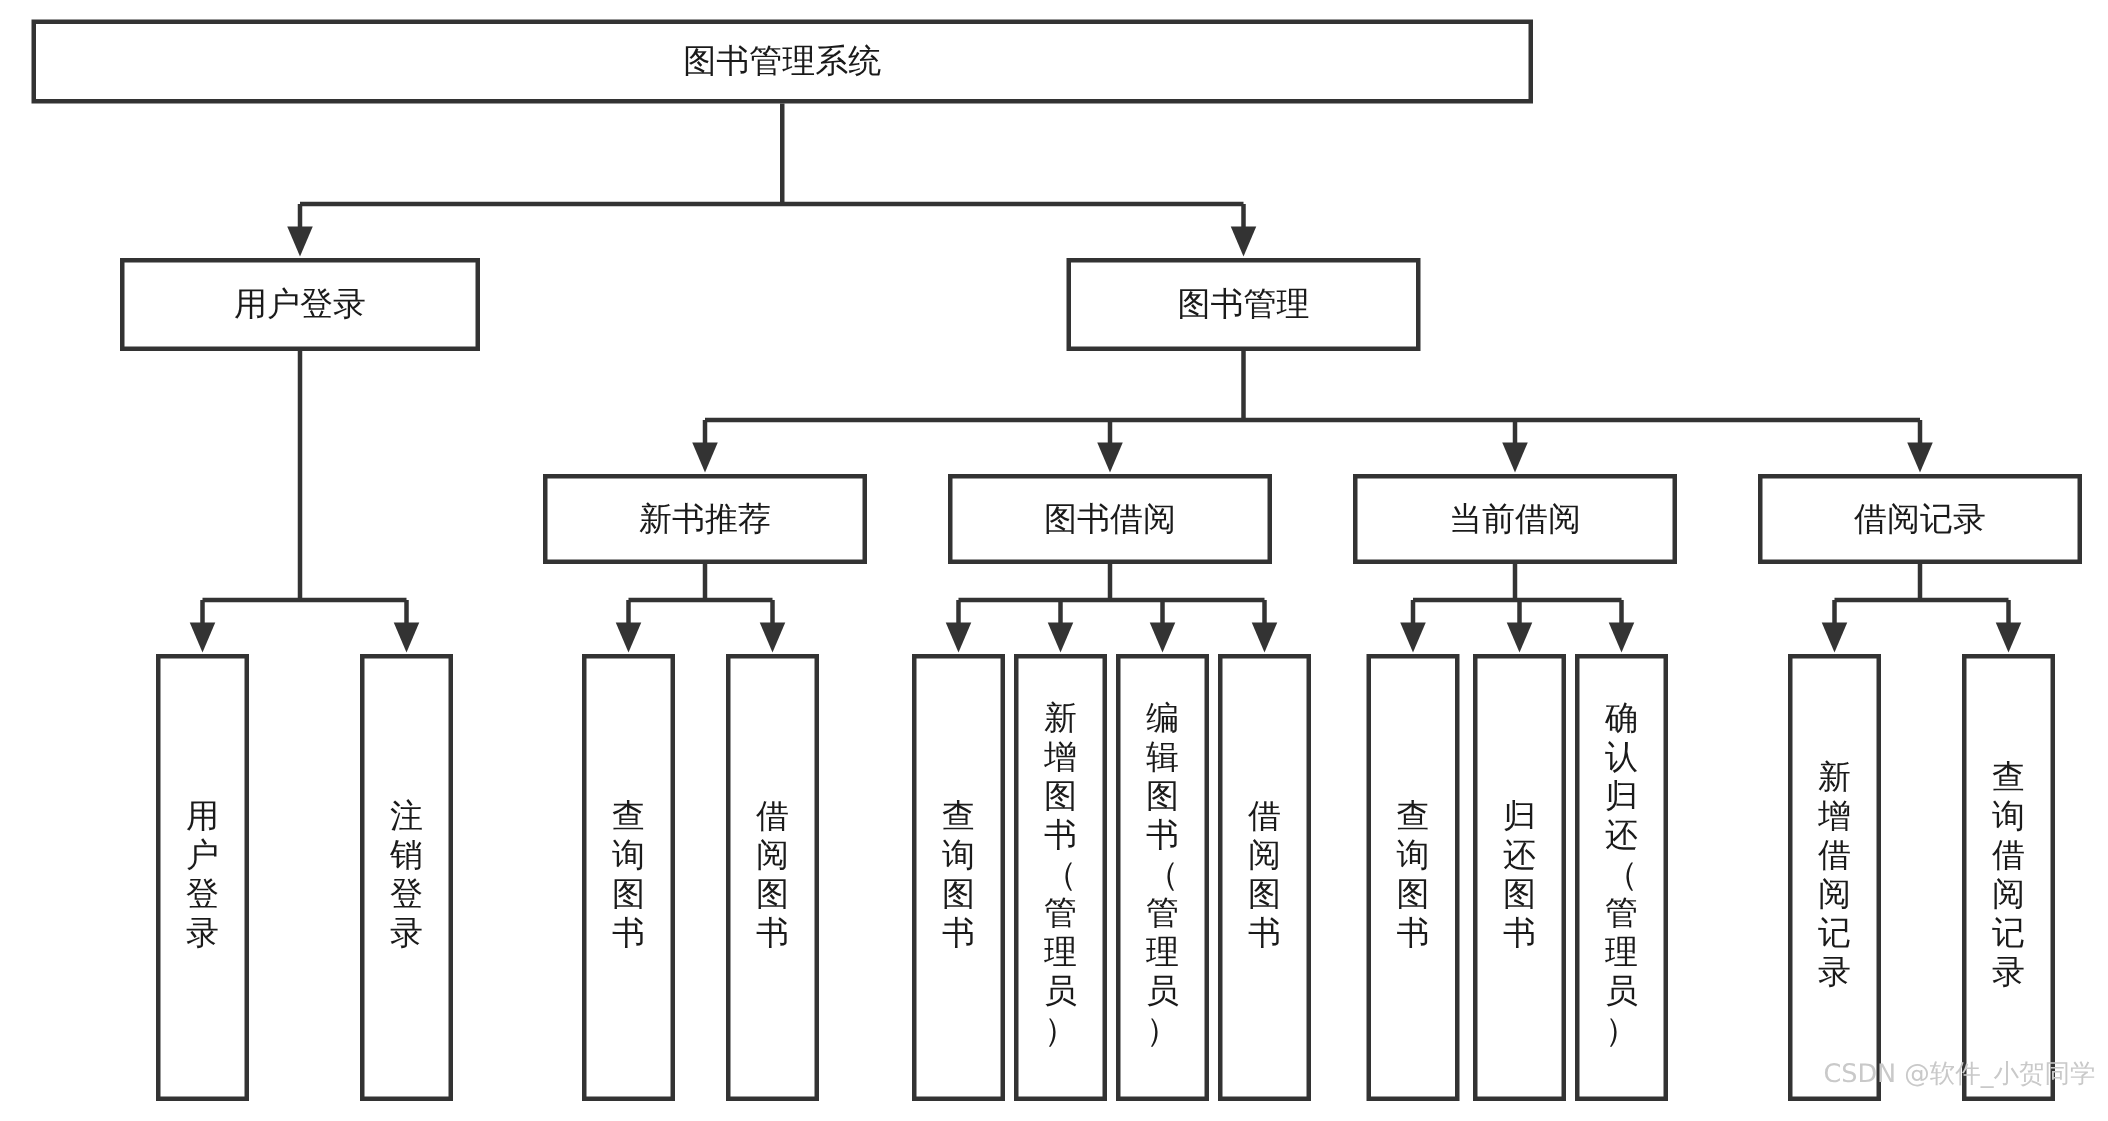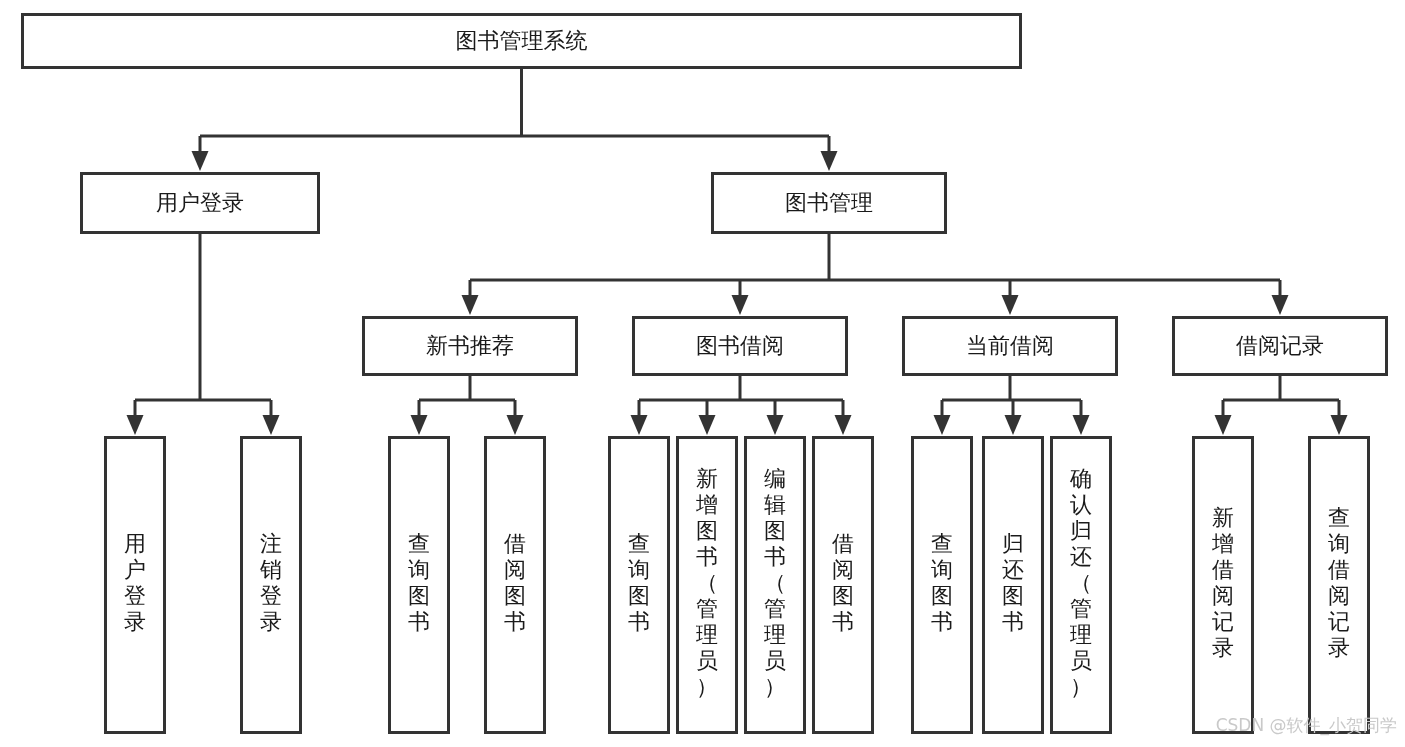--- a/index.html
+++ b/index.html
@@ -55,21 +55,21 @@
     stroke-width: 3;
     fill: none;
     stroke-linecap: butt;
   }
   .arrow-head {
     fill: #333333;
   }
   .watermark-text {
     position: absolute;
     right: 8px;
-    bottom: 10px;
+    bottom: 20px;
     color: #c9c9c9;
     font-size: 17px;
     font-family: "DejaVu Sans", "Liberation Sans", sans-serif;
     white-space: nowrap;
     user-select: none;
   }
 </style>
 </head>
 <body>
 

